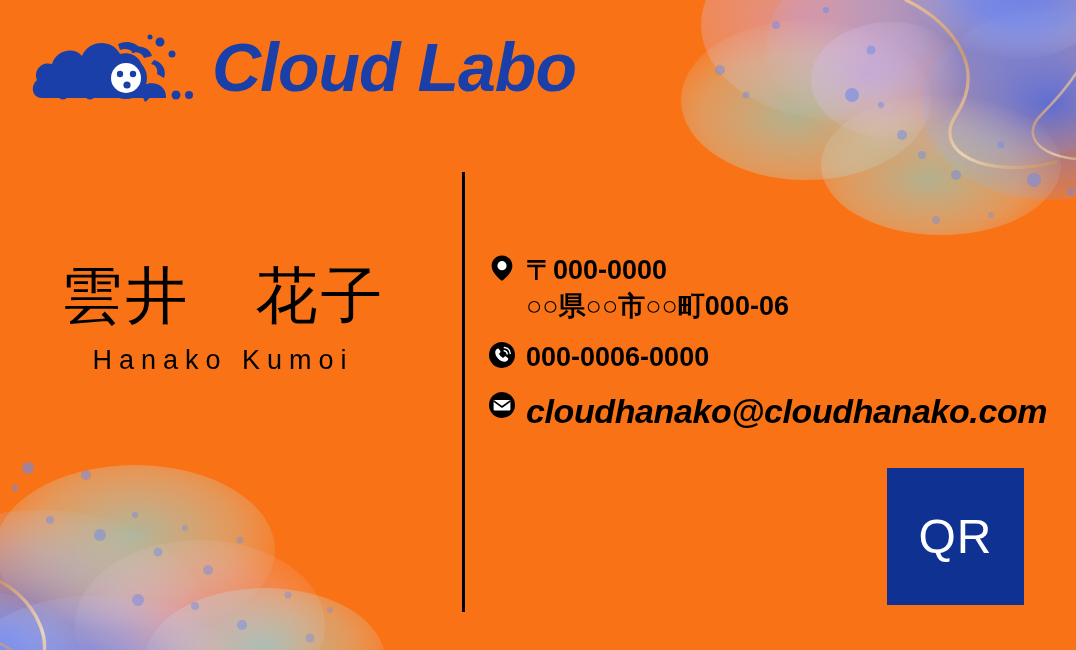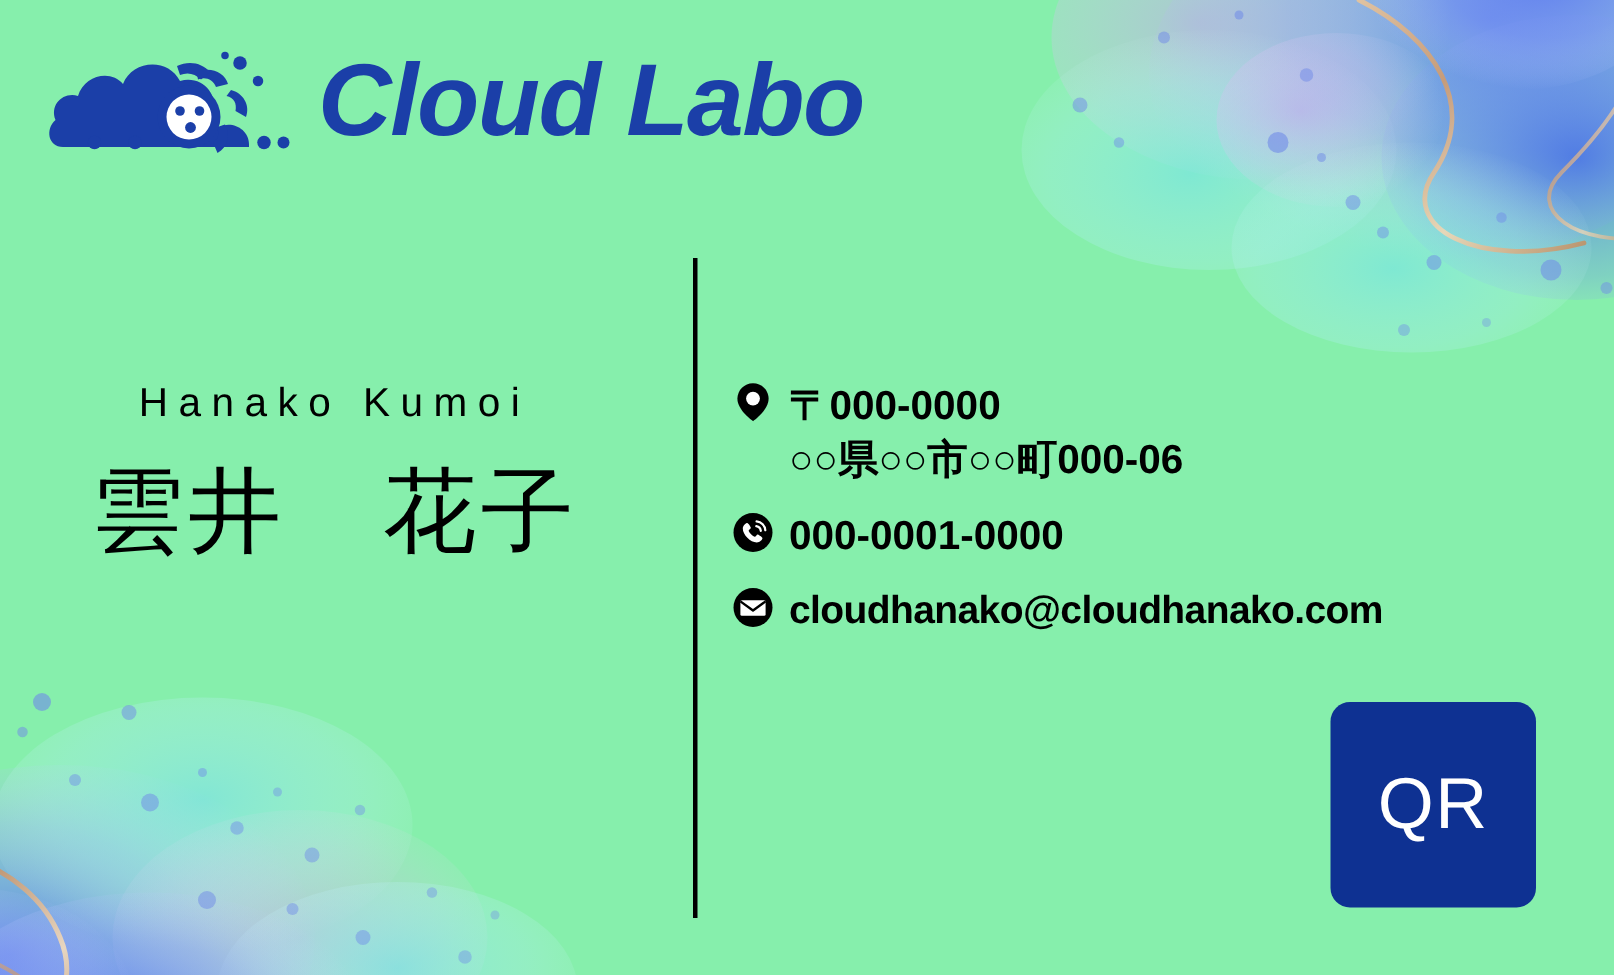--- a/index.html
+++ b/index.html
@@ -8,21 +8,21 @@
     background: #ffffff;
   }
   body {
     font-family: "Liberation Sans", sans-serif;
   }
 
   #card {
     position: relative;
     width: 1076px;
     height: 650px;
-    background: #86efac;
+    background: #f97316;
     overflow: hidden;
   }
 
   
   .deco {
     position: absolute;
     pointer-events: none;
   }
   #deco-top-right {
     top: -70px;
@@ -130,36 +130,36 @@
     font-weight: bold;
     color: #000000;
     line-height: 1.35;
     letter-spacing: 0px;
   }
   .contact-text .addr-line-2 {
     display: block;
   }
   #email-text {
     font-weight: bold;
-    font-size: 26px;
+    font-size: 34px;
     letter-spacing: -0.4px;
+    font-style: italic;
   }
 
   
   #qr-box {
     position: absolute;
     left: 887px;
     top: 468px;
     width: 137px;
     height: 137px;
     background: #0e3192;
     display: flex;
     align-items: center;
     justify-content: center;
-    border-radius: 13px;
   }
   #qr-label {
     color: #ffffff;
     font-size: 48px;
     font-weight: 400;
     letter-spacing: 1px;
     line-height: 1;
   }
 </style>
 </head>
@@ -316,22 +316,22 @@
         <circle cx="103" cy="46" r="3.2"></circle>
         <circle cx="97" cy="57" r="3.6"></circle>
       </g>
     </svg>
     <div id="logo-wordmark">Cloud Labo</div>
   </div>
 
   <div id="divider"></div>
 
   <div id="identity">
+    <div id="person-name">雲井　花子</div>
     <div id="person-name-roman">Hanako Kumoi</div>
-    <div id="person-name">雲井　花子</div>
   </div>
 
   <div id="contact">
 
     <div class="contact-row">
       <svg class="contact-icon" viewBox="0 0 28 28" xmlns="http://www.w3.org/2000/svg">
         <path d="M14 1.5 C8.2 1.5 3.6 6.1 3.6 11.9 C3.6 19.6 14 26.8 14 26.8 C14 26.8 24.4 19.6 24.4 11.9 C24.4 6.1 19.8 1.5 14 1.5 Z" fill="#000000"></path>
         <circle cx="14" cy="11.7" r="4.6" fill="#ffffff"></circle>
       </svg>
       <div class="contact-text">
@@ -340,21 +340,21 @@
       </div>
     </div>
 
     <div class="contact-row">
       <svg class="contact-icon" viewBox="0 0 28 28" xmlns="http://www.w3.org/2000/svg">
         <circle cx="14" cy="14" r="13" fill="#000000"></circle>
         <path d="M10.2 7.6 C9.1 7.6 7.2 9.3 7.2 11.4 C7.2 15.6 12.3 20.7 16.5 20.7 C18.6 20.7 20.3 18.8 20.3 17.7 C20.3 17.1 17.6 15.3 17.1 15.3 C16.5 15.3 15.8 16.8 15.2 16.8 C14.1 16.8 11.1 13.8 11.1 12.7 C11.1 12.1 12.6 11.4 12.6 10.8 C12.6 10.3 10.8 7.6 10.2 7.6 Z" fill="#ffffff"></path>
         <path d="M16.4 6.6 C19.6 6.9 22 9.3 22.2 12.5" fill="none" stroke="#ffffff" stroke-width="1.5" stroke-linecap="round"></path>
         <path d="M16.2 9.8 C17.9 10.1 19 11.2 19.2 12.9" fill="none" stroke="#ffffff" stroke-width="1.5" stroke-linecap="round"></path>
       </svg>
-      <div class="contact-text">000-0001-0000</div>
+      <div class="contact-text">000-0006-0000</div>
     </div>
 
     <div class="contact-row">
       <svg class="contact-icon" viewBox="0 0 28 28" xmlns="http://www.w3.org/2000/svg">
         <circle cx="14" cy="14" r="13" fill="#000000"></circle>
         <rect x="5.6" y="9.1" width="16.8" height="10.4" rx="1" fill="#ffffff"></rect>
         <path d="M5.6 9.9 L14 16 L22.4 9.9" fill="none" stroke="#000000" stroke-width="1.6" stroke-linejoin="round"></path>
       </svg>
       <div class="contact-text" id="email-text">cloudhanako@cloudhanako.com</div>
     </div>

